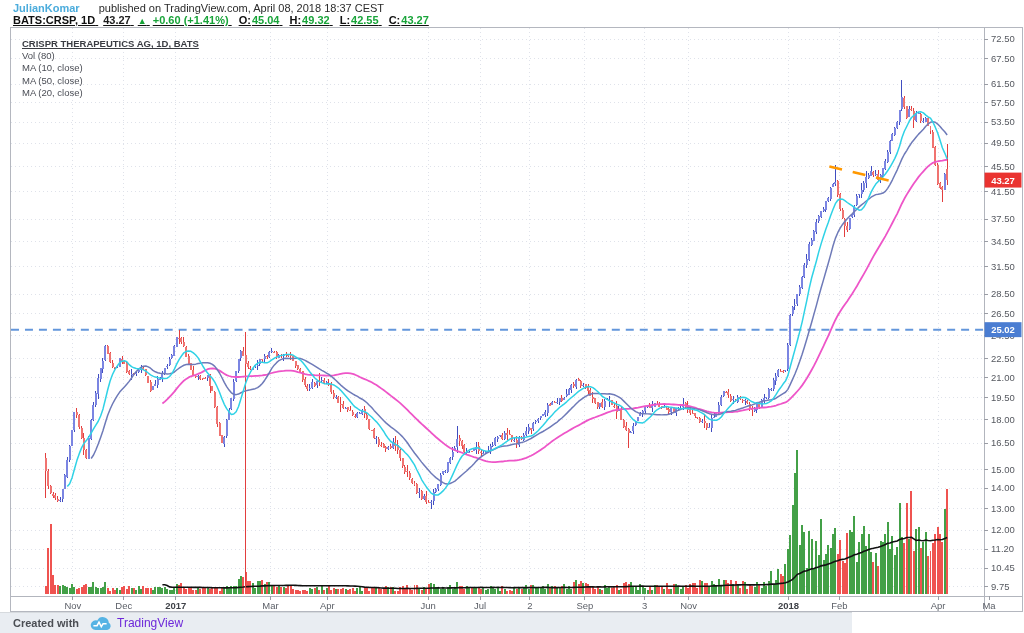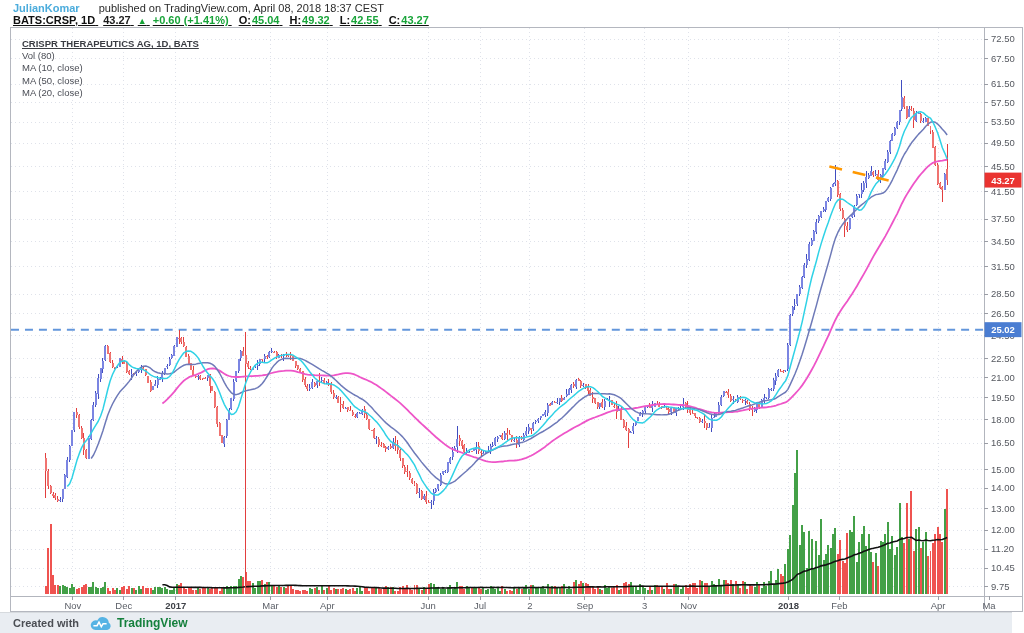--- a/index.html
+++ b/index.html
@@ -18,25 +18,25 @@
                border:1px solid #b4b7bf;box-sizing:border-box;background:#fff;}
   #chart-svg{display:block;width:100%;height:100%;}
   #chart-svg text{font-family:"Liberation Sans",sans-serif;}
   .atx{font-size:9.5px;fill:#55585f;}
   .mlb{font-size:9.5px;fill:#5a5e66;}
   .mlb-b{font-size:9.5px;fill:#3f4248;font-weight:bold;}
   .albl{font-size:9.5px;fill:#ffffff;font-weight:bold;}
   .legend{position:absolute;left:11px;top:9px;pointer-events:none;}
   .legend-title{font-size:9.5px;font-weight:600;color:#3a3c42;line-height:13px;text-decoration:underline;}
   .legend-item{font-size:9.5px;color:#4a4d55;line-height:12.4px;}
-  .footer{position:absolute;left:0;top:612px;width:1012px;height:21px;background:#e9edf2;
+  .footer{position:absolute;left:0;top:612px;width:852px;height:21px;background:#e9edf2;
           border-top:1px solid #d6dade;box-sizing:border-box;display:flex;align-items:center;}
   .created{font-size:11px;font-weight:600;color:#4b4e54;margin-left:13px;}
   .cloud-icon{margin-left:10px;}
-  .brand{font-size:12px;font-weight:700;color:#15803d;margin-left:6px;cursor:pointer;}
+  .brand{font-size:12px;font-weight:400;color:#6d28d9;margin-left:6px;cursor:pointer;}
 </style>
 </head>
 <body>
 
 <div class="page">
 
   <div class="pub-line">
     <span class="author">JulianKomar</span>
     <span>published on TradingView.com, April 08, 2018 18:37 CEST</span>
   </div>

